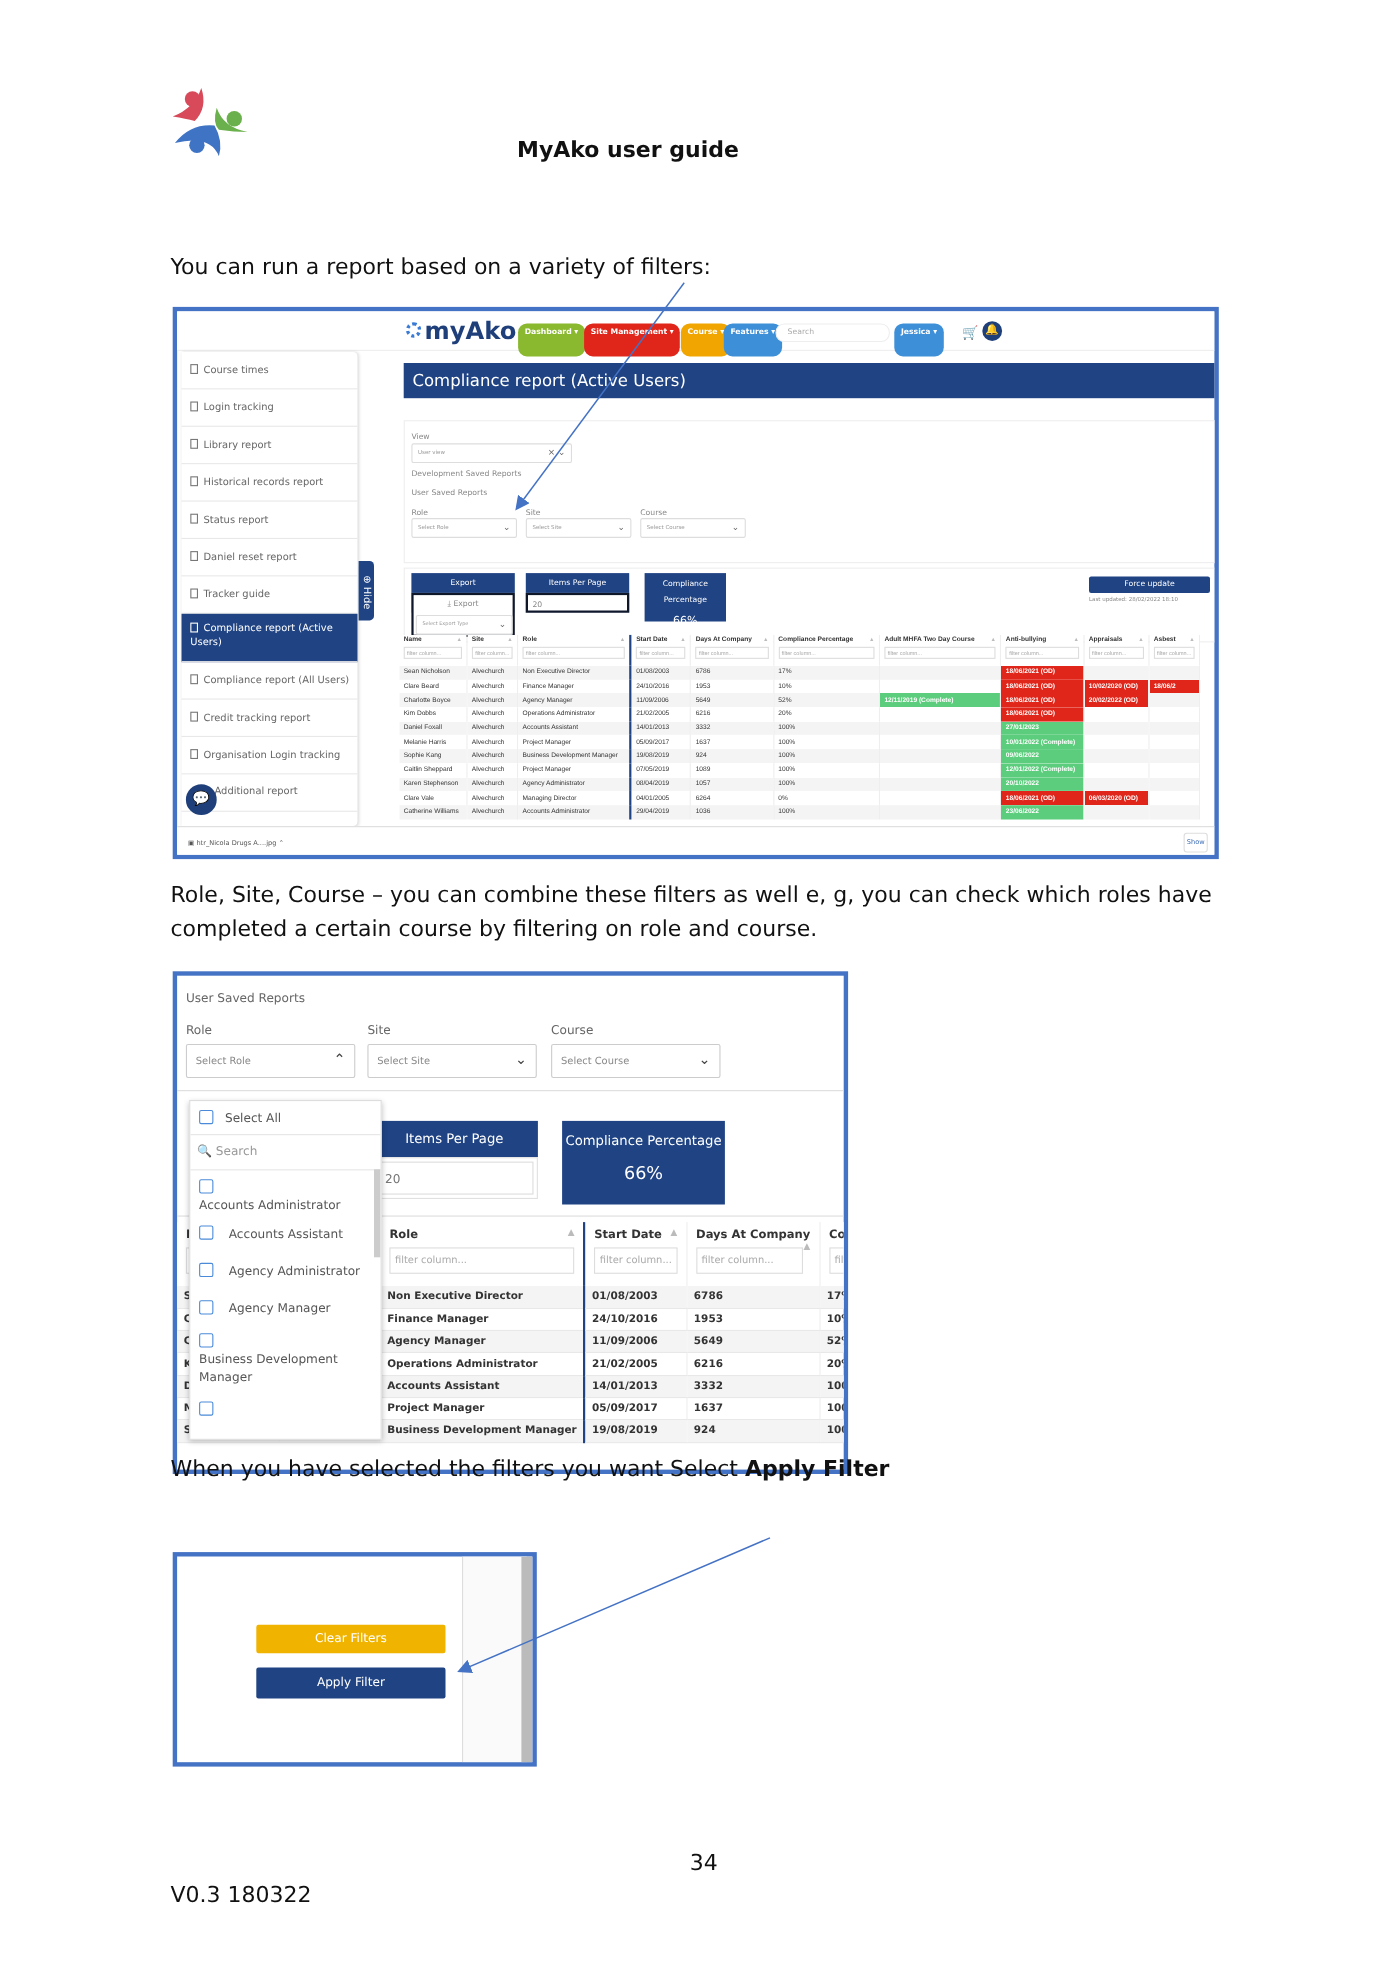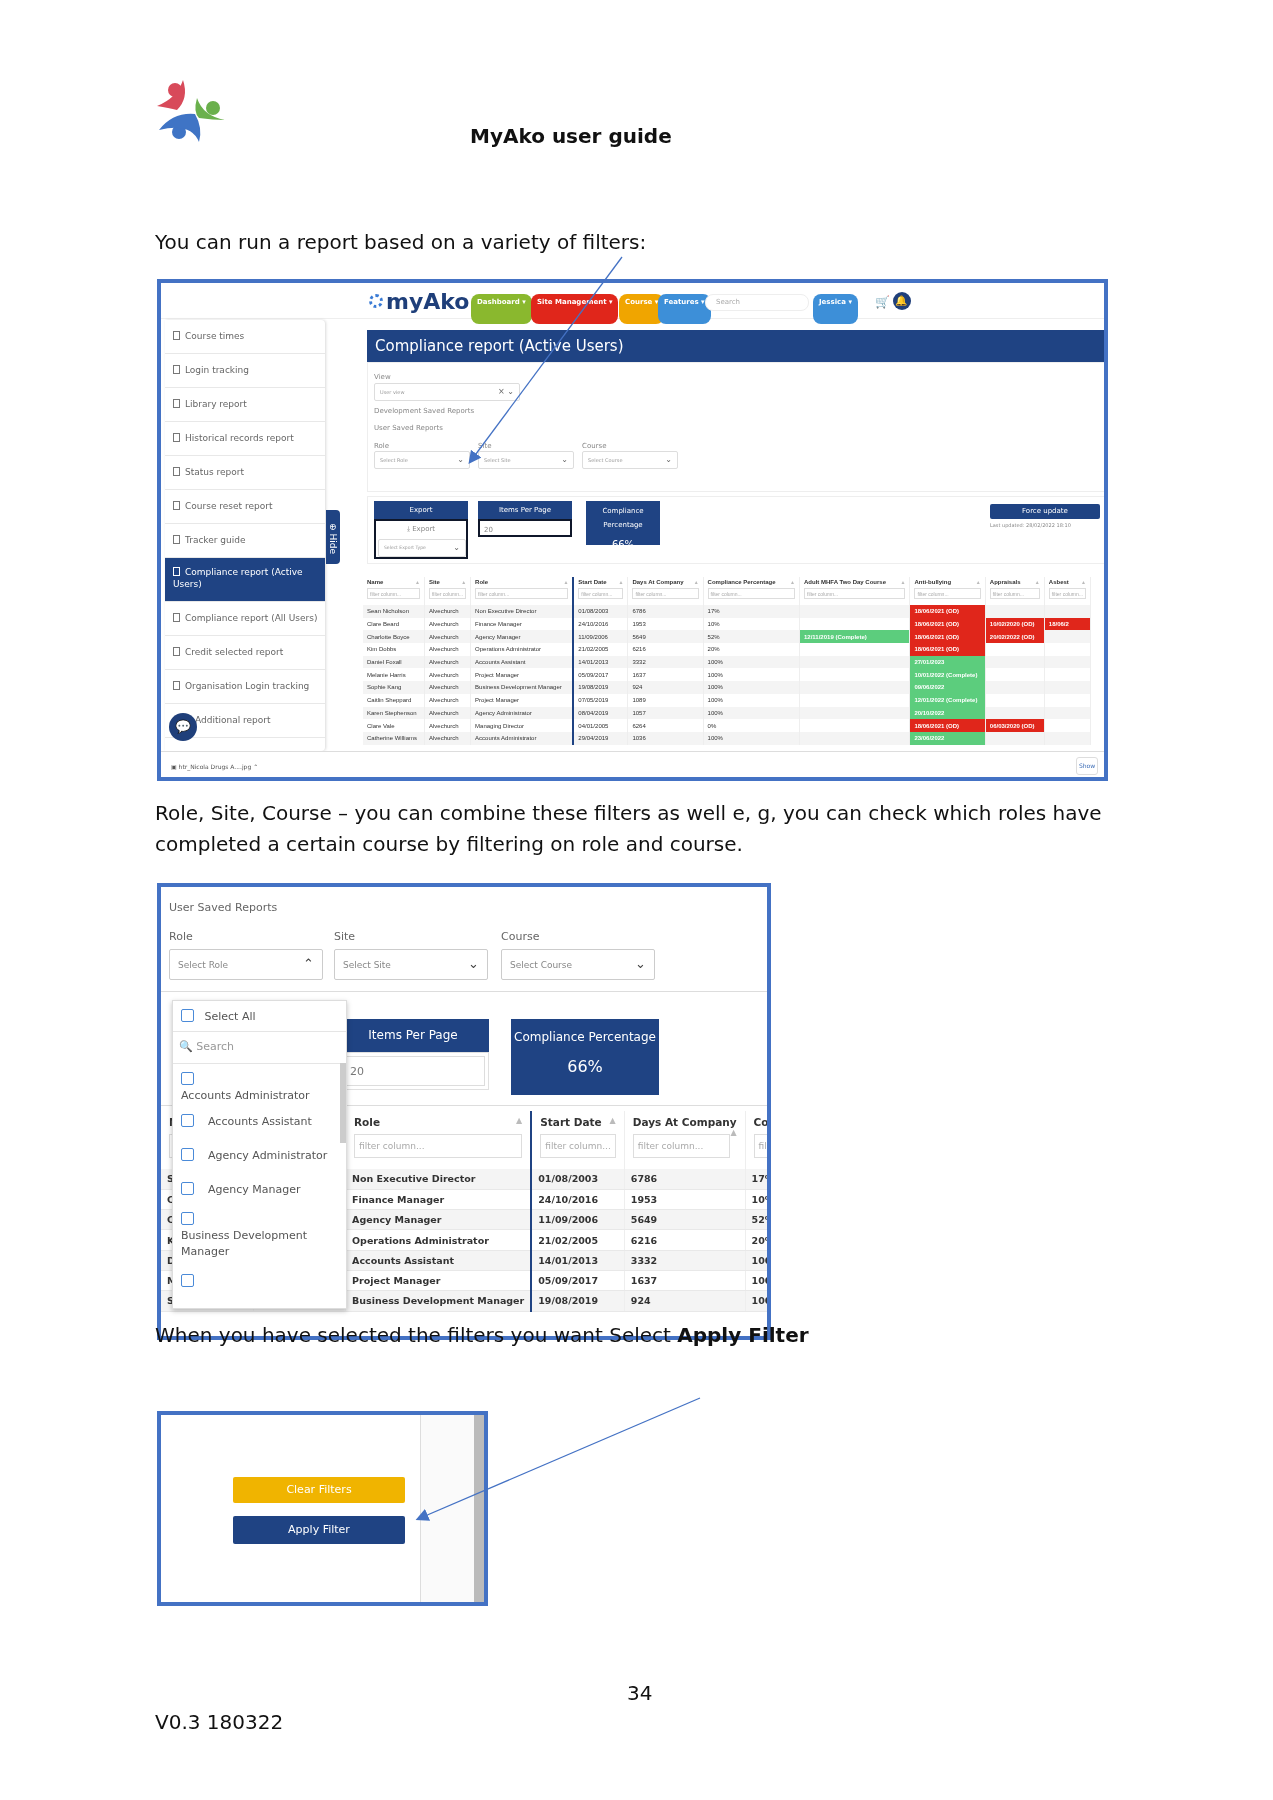--- a/index.html
+++ b/index.html
@@ -27,21 +27,21 @@
   .side-item.active { background: #1f4383; color: #fff; height: 44px; padding-top: 8px; white-space: normal; line-height: 12px; padding-left: 8px; }
   .side-item.active .doc-ico { border-color: #fff; }
   .hide-tab { position: absolute; left: 165px; top: 227px; width: 14px; height: 54px; background: #1f4383; border-radius: 0 4px 4px 0; color: #fff; font-size: 9px; writing-mode: vertical-rl; text-align: center; line-height: 14px; padding-top: 3px; }
   .chat-bubble { position: absolute; left: 8px; top: 430px; width: 28px; height: 28px; border-radius: 50%; background: #1f3f7a; color: #fff; font-size: 13px; text-align: center; line-height: 27px; }
   .download-bar { position: absolute; left: 0; top: 468px; right: 0; height: 30px; background: #fff; border-top: 1px solid #ddd; font-size: 6px; color: #555; }
   .download-bar .dl { position: absolute; left: 10px; top: 11px; }
   .download-bar .show { position: absolute; right: 6px; top: 5px; width: 22px; height: 18px; border: 1px solid #ddd; border-radius: 3px; font-size: 6px; color: #3a6bb5; text-align: center; line-height: 16px; }
 
   .main { position: absolute; left: 206px; top: 47px; width: 738px; }
   .page-header { height: 32px; background: #1f4383; color: #fff; font-size: 15px; padding: 7px 8px; }
-  .filters-card { background: #fff; border: 1px solid #eee; height: 130px; position: relative; font-size: 7px; color: #777; }
+  .filters-card { background: #fff; border: 1px solid #eee; height: 130px; position: relative; font-size: 7px; color: #777; margin-top: 20px; }
   .flabel { position: absolute; font-size: 7px; color: #888; }
   .fselect { position: absolute; height: 18px; border: 1px solid #ddd; border-radius: 2px; font-size: 5px; padding: 5px 5px; color: #999; }
   .fselect .chev { position: absolute; right: 5px; top: 3px; font-size: 8px; color: #666; }
   .stats-row { position: relative; height: 68px; border: 1px solid #eee; margin-top: 4px; }
   .stat-head { position: absolute; height: 36px; background: #1f4383; color: #fff; font-size: 7px; text-align: center; line-height: 18px; }
   .stat-box { position: absolute; border: 2px solid #0f172a; background: #fff; font-size: 7px; color: #888; }
   .force-btn { position: absolute; left: 622px; top: 7px; width: 110px; height: 15px; background: #1f4383; color: #fff; font-size: 7px; text-align: center; line-height: 15px; border-radius: 2px; }
   .last-upd { position: absolute; left: 622px; top: 25px; font-size: 5px; color: #888; } 
   table.rep { border-collapse: collapse; table-layout: fixed; font-size: 6px; color: #333; }
   table.rep th { font-weight: bold; text-align: left; padding: 2px 4px; height: 28px; vertical-align: top; background: #fff; border-right: 1px solid #eee; white-space: nowrap; overflow: hidden; }
@@ -110,25 +110,25 @@
     <div class="cart">🛒</div>
     <div class="bell">🔔</div>
   </div>
 
   <div class="sidebar">
     <div class="side-item"><span class="doc-ico"></span><span>Course times</span></div>
     <div class="side-item"><span class="doc-ico"></span><span>Login tracking</span></div>
     <div class="side-item"><span class="doc-ico"></span><span>Library report</span></div>
     <div class="side-item"><span class="doc-ico"></span><span>Historical records report</span></div>
     <div class="side-item"><span class="doc-ico"></span><span>Status report</span></div>
-    <div class="side-item"><span class="doc-ico"></span><span>Course reset report</span></div>
+    <div class="side-item"><span class="doc-ico"></span><span>Daniel reset report</span></div>
     <div class="side-item"><span class="doc-ico"></span><span>Tracker guide</span></div>
     <div class="side-item active"><span class="doc-ico"></span><span>Compliance report (Active Users)</span></div>
     <div class="side-item"><span class="doc-ico"></span><span>Compliance report (All Users)</span></div>
-    <div class="side-item"><span class="doc-ico"></span><span>Credit selected report</span></div>
+    <div class="side-item"><span class="doc-ico"></span><span>Credit tracking report</span></div>
     <div class="side-item"><span class="doc-ico"></span><span>Organisation Login tracking</span></div>
     <div class="side-item" style="padding-left:30px;"><span>Additional report</span></div>
   </div>
   <div class="hide-tab">⊕ <span>Hide</span></div>
   <div class="chat-bubble">💬</div>
 
   <div class="main">
     <div class="page-header">Compliance report (Active Users)</div>
     <div class="filters-card">
       <div class="flabel" style="left:6px; top:10px;">View</div>

